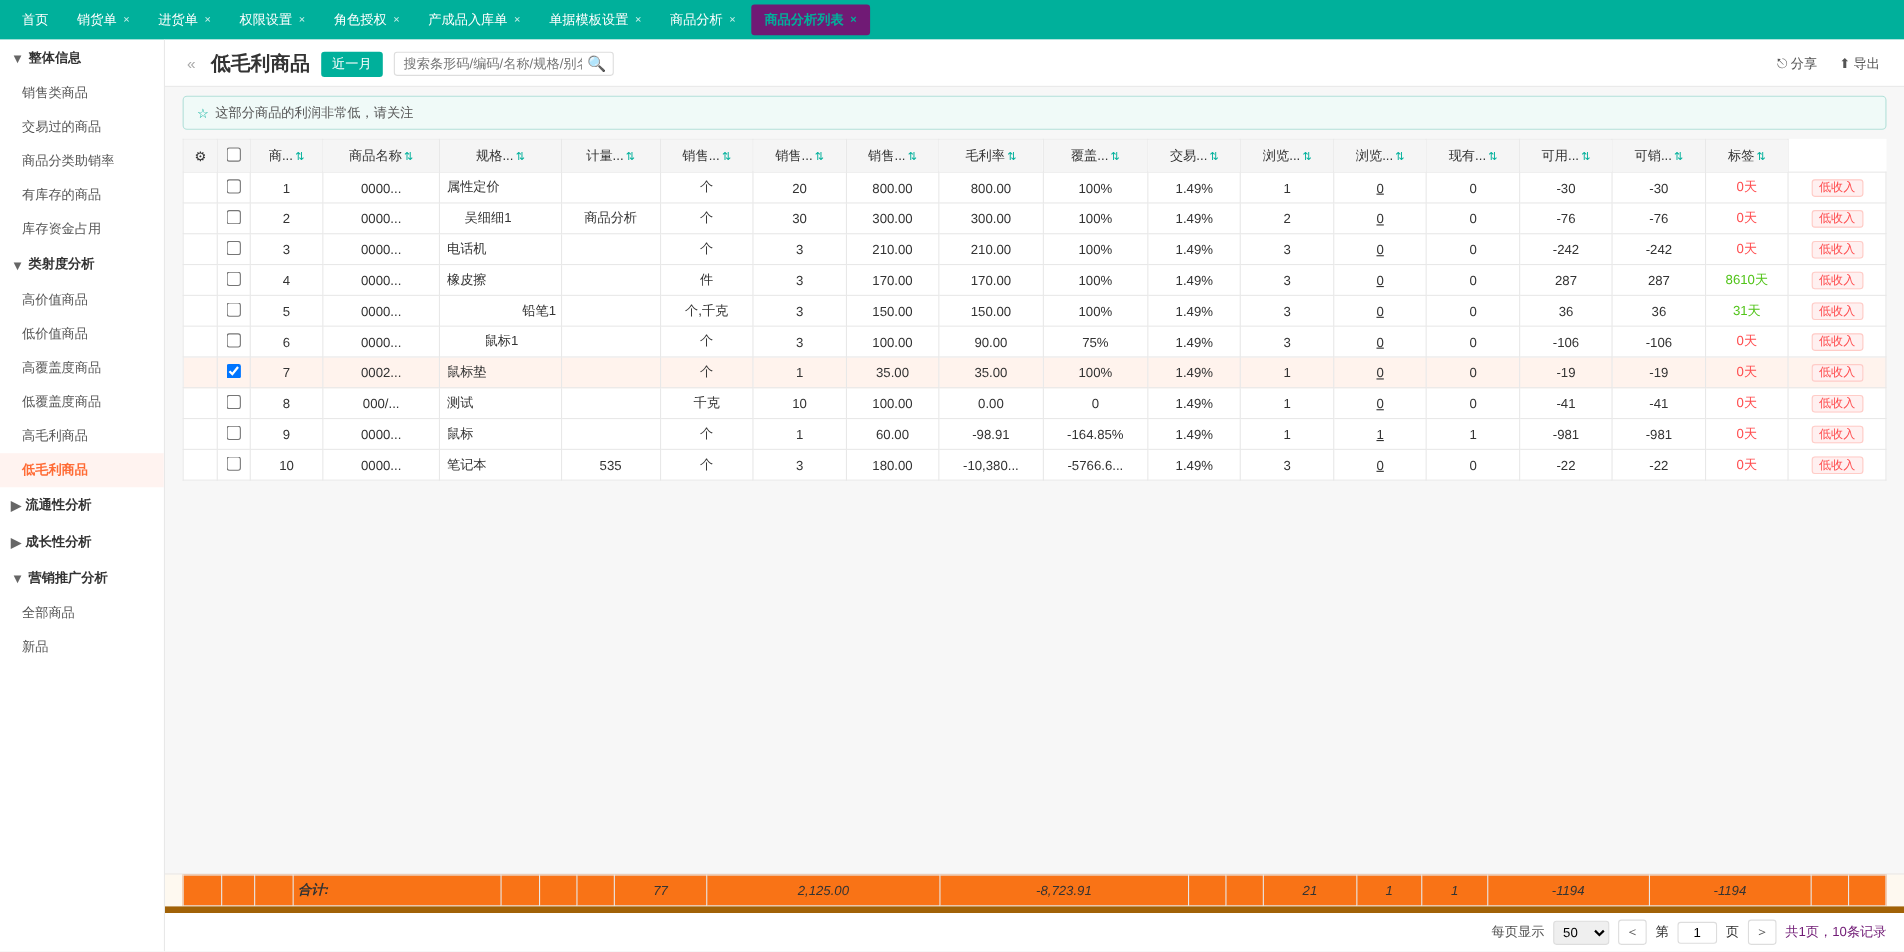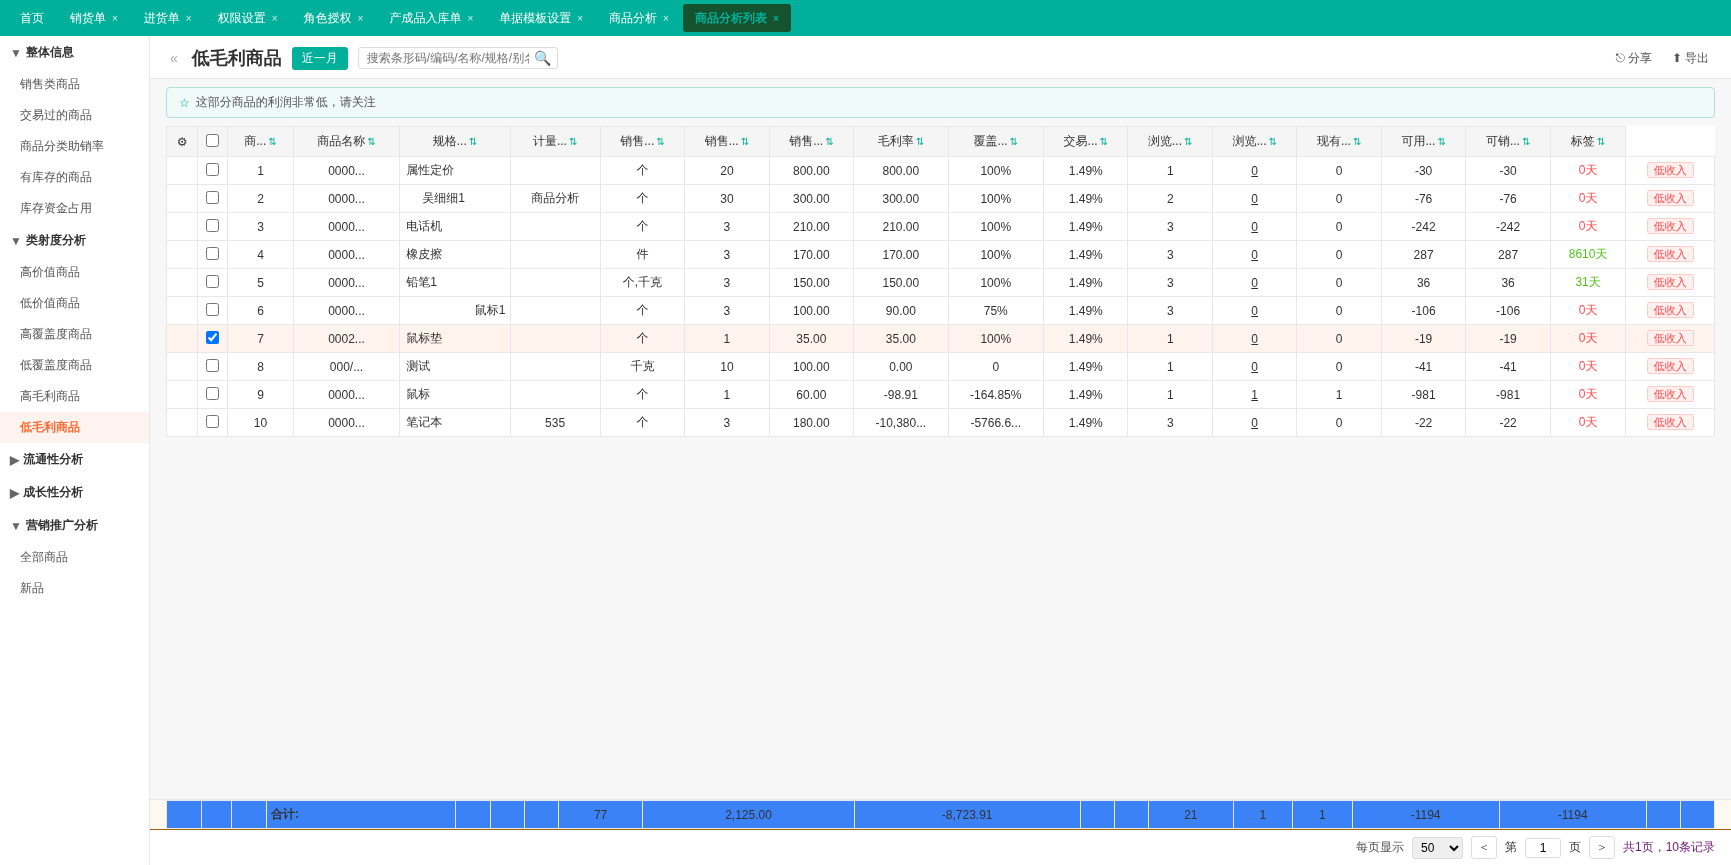--- a/index.html
+++ b/index.html
@@ -20,21 +20,21 @@
       padding: 4px 12px;
       cursor: pointer;
       border-radius: 3px;
       white-space: nowrap;
       display: flex;
       align-items: center;
       gap: 4px;
       height: 28px;
       font-size: 13px;
     }
-    .nav-item.active { background: #14532d; color: #00b09b; font-weight: bold; }
+    .nav-item.active { background: #701a75; color: #00b09b; font-weight: bold; }
     .nav-close { font-size: 10px; color: rgba(255,255,255,0.8); cursor: pointer; margin-left: 2px; }
     .nav-item.active .nav-close { color: #00b09b; }
 
     
     .main-layout {
       display: flex;
       height: calc(100vh - 36px);
     }
 
     
@@ -198,21 +198,21 @@
     
     .footer-totals {
       background: #fef9f0;
       border-top: 1px solid #e8e8e8;
       padding: 0 16px;
     }
 
     
     .pagination-bar {
       background: #fff;
-      border-top: 1px solid #a16207;
+      border-top: 6px solid #a16207;
       display: flex;
       align-items: center;
       justify-content: flex-end;
       padding: 6px 16px;
       gap: 8px;
     }
     .page-size-label { color: #555; }
     .page-size-select {
       border: 1px solid #ddd;
       padding: 2px 4px;
@@ -235,22 +235,23 @@
       width: 36px;
       text-align: center;
       font-size: 12px;
     }
     .total-info { color: #701a75; }
 
     
     .totals-table {
       width: 100%;
       border-collapse: collapse;
-      background: #3b82f6;
-      font-size: 12px;
+      background: #f97316;
+      font-size: 12px;
+      font-style: italic;
     }
     .totals-table td {
       border: 1px solid #e8e8e8;
       padding: 5px 4px;
       text-align: center;
       color: #333;
       white-space: nowrap;
     }
 
     .checkbox-col { width: 30px; }
@@ -485,42 +486,42 @@
       <td>287</td>
       <td>287</td>
       <td style="color:#52c41a">8610天</td>
       <td><span class="tag-low-income">低收入</span></td>
     </tr>
             <tr>
       <td></td>
       <td><input type="checkbox" style=""></td>
       <td>5</td>
       <td>0000...</td>
-      <td style="text-align:left; padding-left:6px">铅笔1</td>
+      <td style="text-align:right; padding-left:6px">铅笔1</td>
       <td></td>
       <td>个,千克</td>
       <td>3</td>
       <td>150.00</td>
       <td>150.00</td>
       <td>100%</td>
       <td>1.49%</td>
       <td>3</td>
       <td><span class="link-underline">0</span></td>
       <td>0</td>
       <td>36</td>
       <td>36</td>
       <td style="color:#52c41a">31天</td>
       <td><span class="tag-low-income">低收入</span></td>
     </tr>
             <tr>
       <td></td>
       <td><input type="checkbox" style=""></td>
       <td>6</td>
       <td>0000...</td>
-      <td style="text-align:right; padding-left:6px">鼠标1</td>
+      <td style="text-align:center; padding-left:6px">鼠标1</td>
       <td></td>
       <td>个</td>
       <td>3</td>
       <td>100.00</td>
       <td>90.00</td>
       <td>75%</td>
       <td>1.49%</td>
       <td>3</td>
       <td><span class="link-underline">0</span></td>
       <td>0</td>

